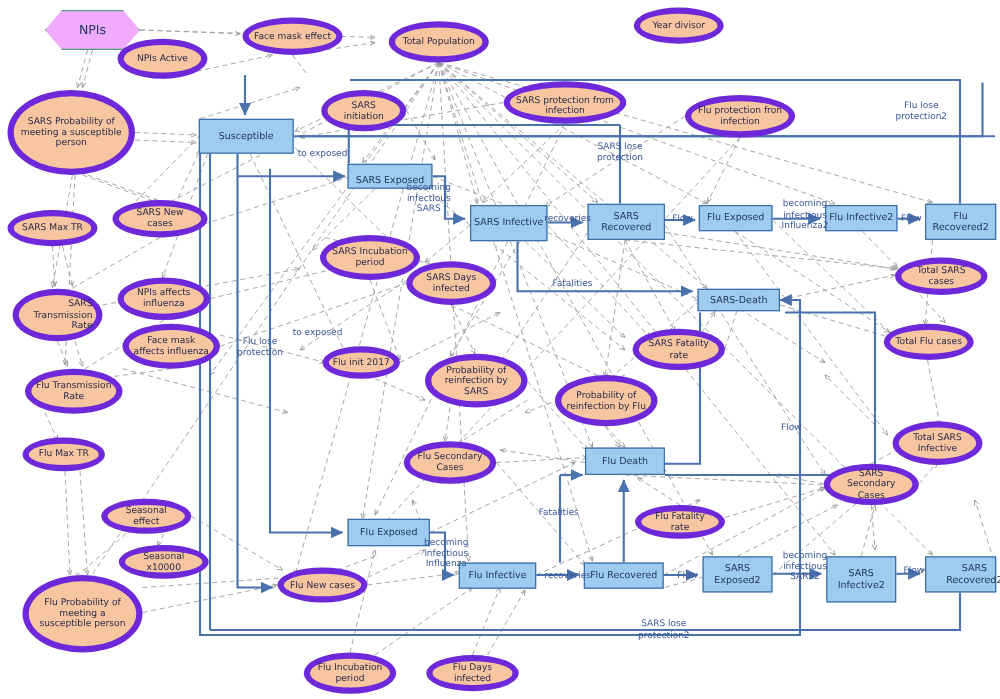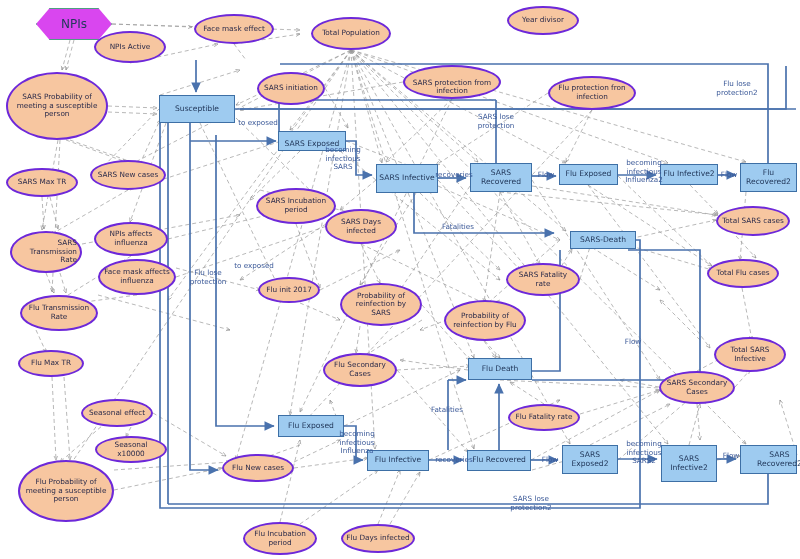--- a/index.html
+++ b/index.html
@@ -6,39 +6,39 @@
   #canvas{
     position:relative;width:800px;height:559px;overflow:hidden;
     background:#ffffff;
     font-family:"DejaVu Sans", sans-serif;
   }
   #links{position:absolute;left:0;top:0;width:800px;height:559px;}
   .node{position:absolute;display:flex;align-items:center;justify-content:center;text-align:center;box-sizing:border-box;}
   .aux{
     border-radius:50%;
     background:#f7c6a0;
-    border:2px solid #6d28d9;
+    border:5px solid #6d28d9;
     color:#2b2b4a;
     font-size:7.3px;
     line-height:1.18;
     padding:1px 3px;
   }
   .stock{
     background:#9ecbf0;
     border:1px solid #3d6fa5;
     color:#23395b;
     font-size:7.6px;
     line-height:1.18;
     padding:1px 2px;
   }
   .hexa{
-    background:#d946ef;
+    background:#f0abfc;
     border:1px solid #4f9e82;
     color:#23395b;
-    font-size:12px;
+    font-size:10px;
     clip-path:polygon(18% 0%,82% 0%,100% 50%,82% 100%,18% 100%,0% 50%);
     border-radius:0;
   }
   .flowlabel{
     position:absolute;color:#3b5998;font-size:7.2px;line-height:1.2;
     text-align:center;white-space:pre-line;pointer-events:none;
   }
 </style>
 </head>
 <body>
@@ -292,21 +292,21 @@
       </div>
       <div class="node aux" style="left: 716px; top: 206px; width: 74px; height: 30px;">
         <span>Total SARS cases</span>
       </div>
       <div class="node aux" style="left: 10px; top: 231px; width: 72px; height: 42px; text-align: right;">
         <span>SARS Transmission Rate</span>
       </div>
       <div class="node aux" style="left: 94px; top: 222px; width: 74px; height: 34px;">
         <span>NPIs affects influenza</span>
       </div>
-      <div class="node stock" style="left: 558px; top: 231px; width: 66px; height: 18px; margin-left: 12px;">
+      <div class="node stock" style="left: 558px; top: 231px; width: 66px; height: 18px;">
         <span>SARS-Death</span>
       </div>
       <div class="node aux" style="left: 98px; top: 259px; width: 78px; height: 36px;">
         <span>Face mask affects influenza</span>
       </div>
       <div class="node aux" style="left: 258px; top: 277px; width: 62px; height: 26px;">
         <span>Flu init 2017</span>
       </div>
       <div class="node aux" style="left: 506px; top: 263px; width: 74px; height: 33px;">
         <span>SARS Fatality rate</span>

